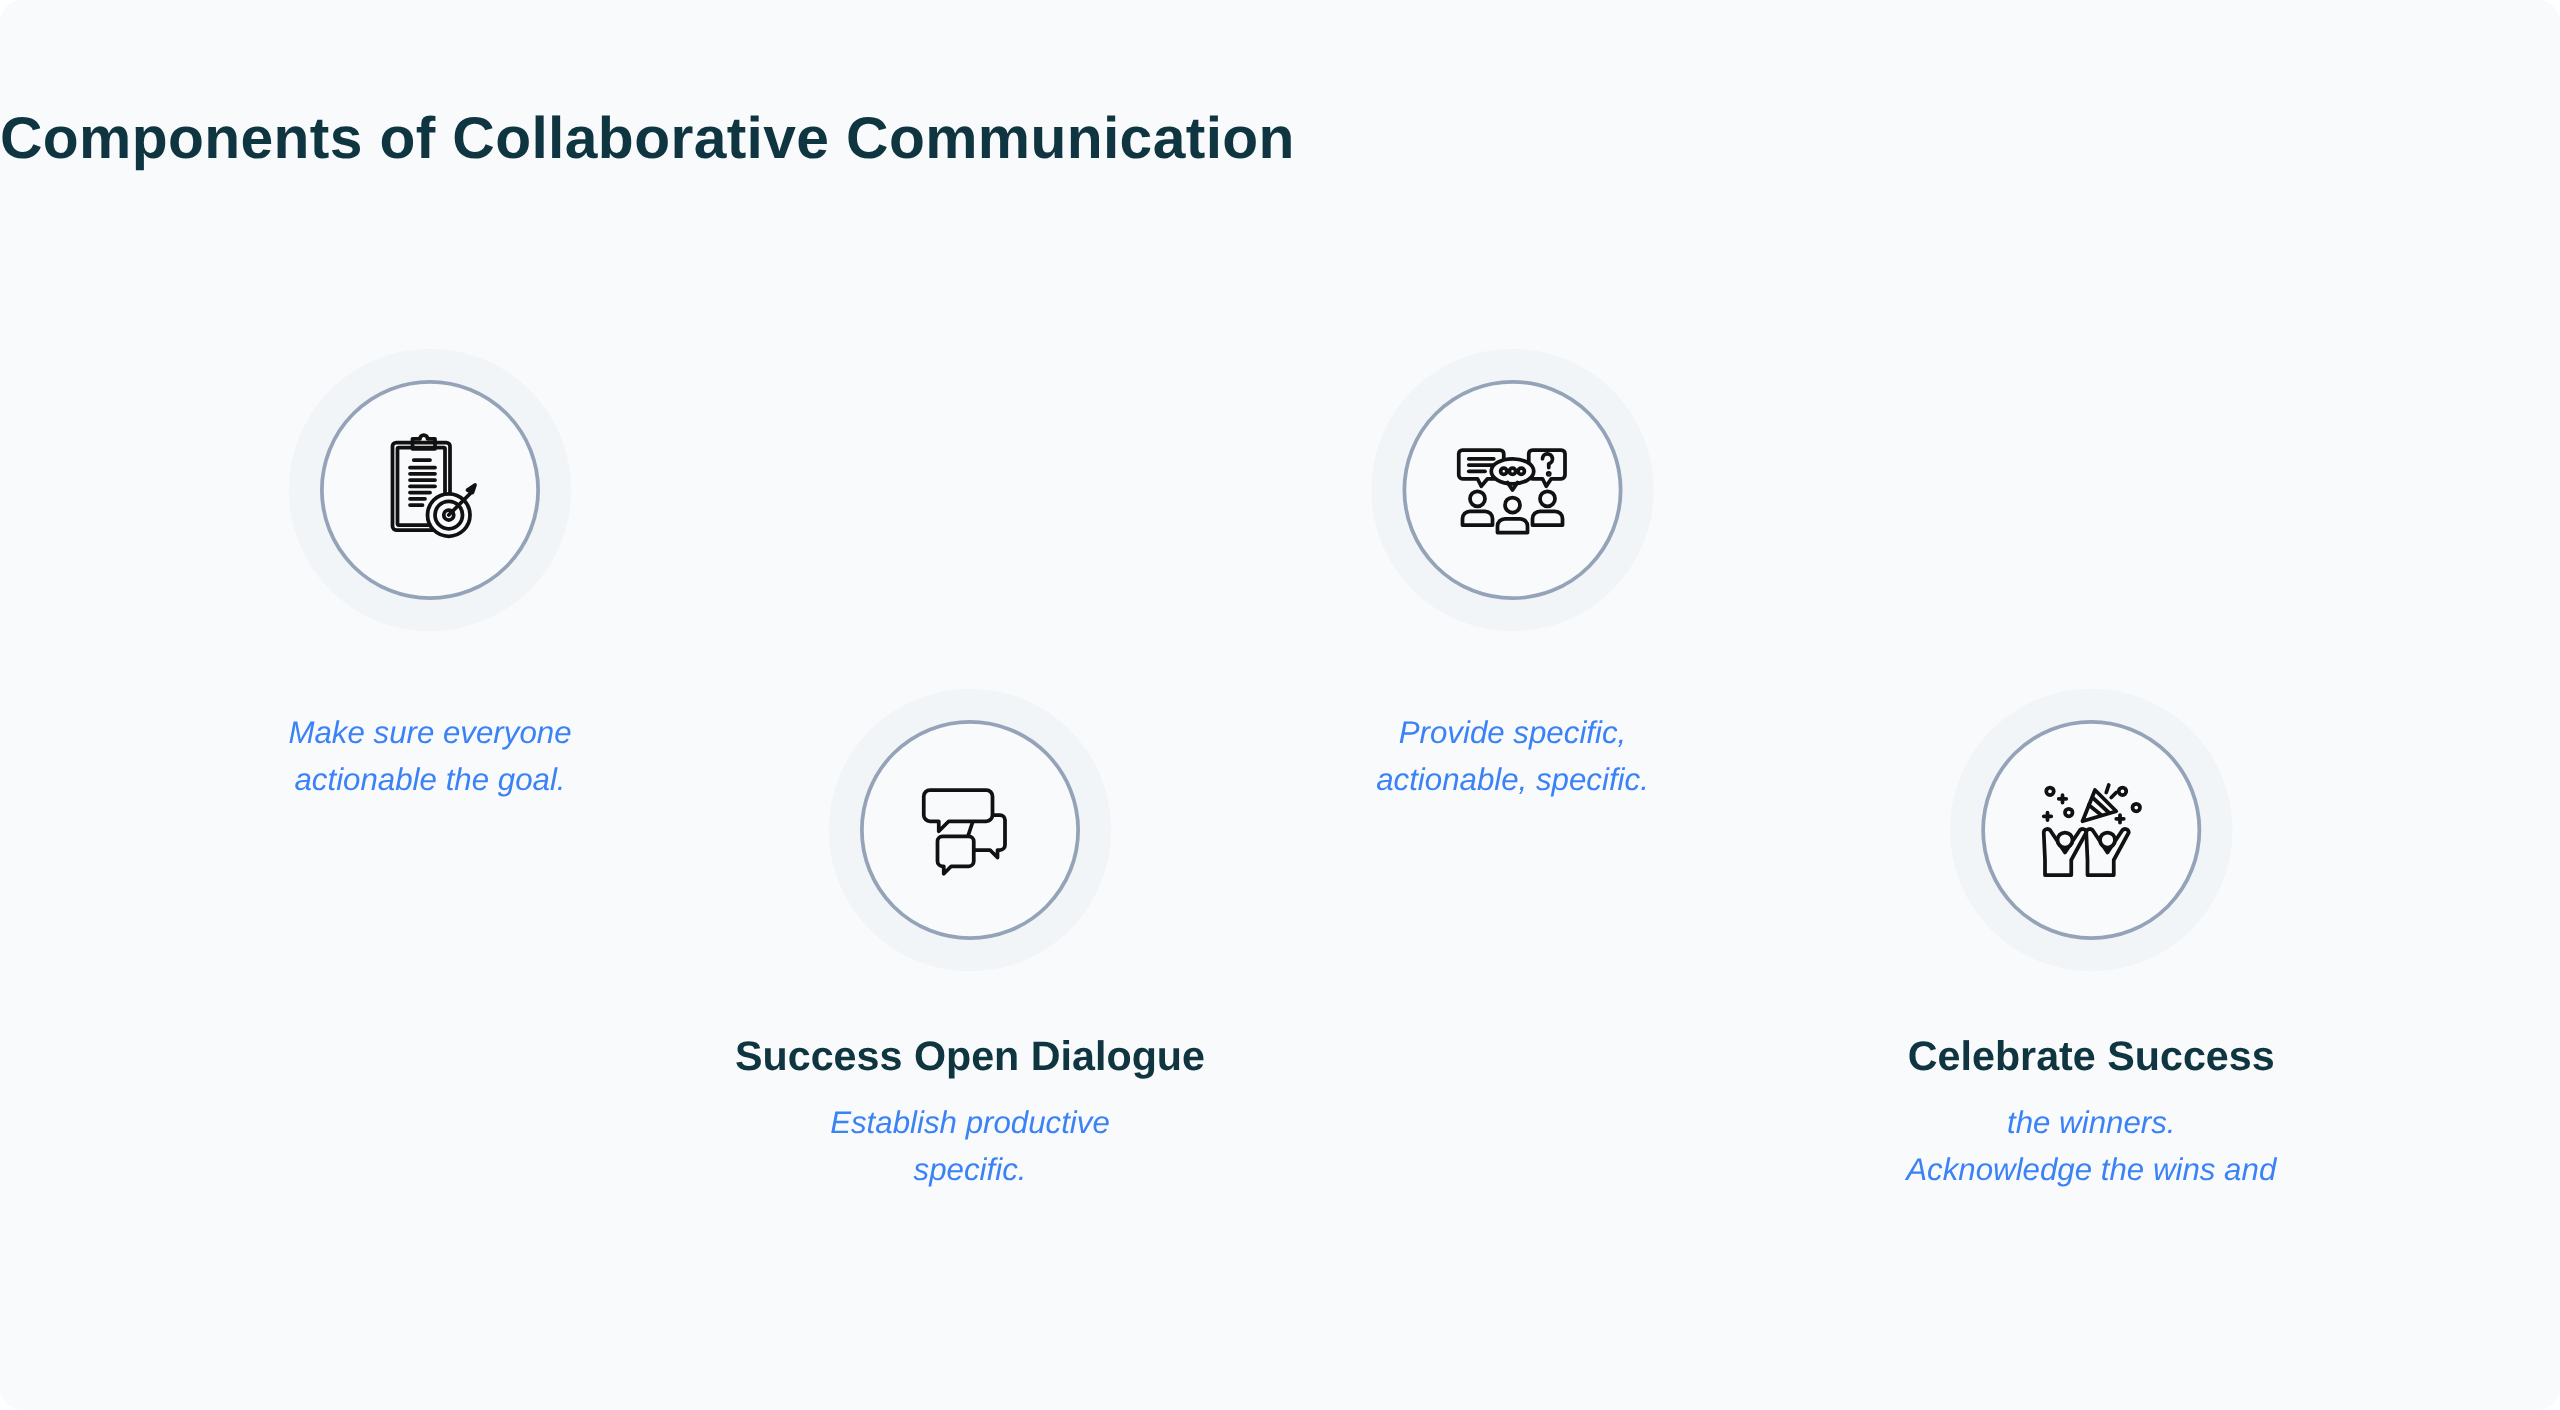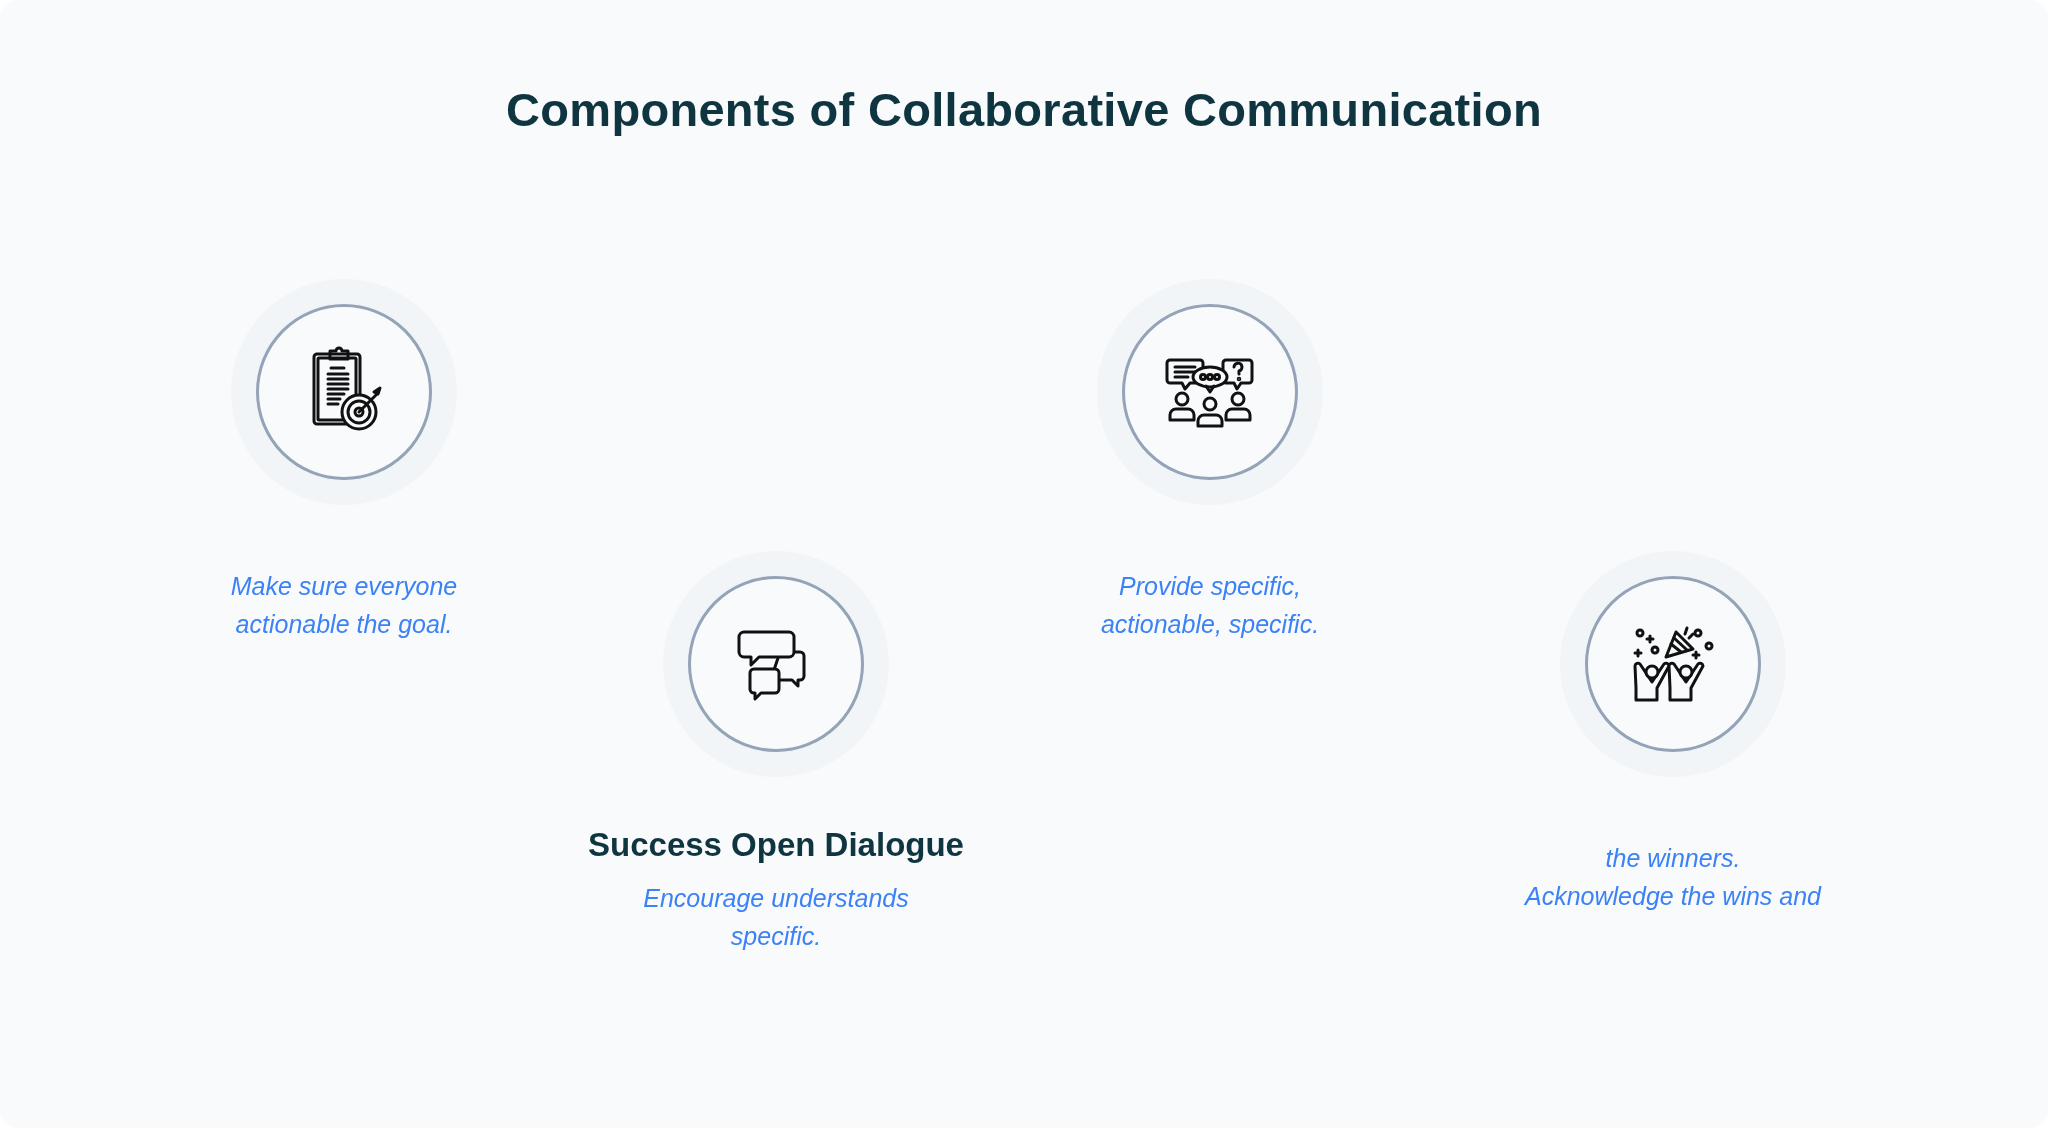--- a/index.html
+++ b/index.html
@@ -1,18 +1,18 @@
 <!DOCTYPE html>
 <html><head>
 <meta charset="utf-8">
 <style>
   html, body { margin:0; padding:0; background:#ffffff; }
   body { width:2048px; height:1128px; overflow:hidden; font-family:"Liberation Sans", sans-serif; }
   .canvas { position:absolute; left:0; top:0; width:2048px; height:1128px; background:#f8fafc; border-radius:18px; }
-  .title { position:absolute; left:0; top:82px; width:2048px; text-align:center; font-size:47px; font-weight:bold; color:#0f3540; letter-spacing:0.3px; }
+  .title { position:absolute; left:0; top:82px; width:2048px; text-align:left; font-size:47px; font-weight:bold; color:#0f3540; letter-spacing:0.3px; }
   .halo { position:absolute; width:226px; height:226px; border-radius:50%; background:#f1f5f8; }
   .ring { position:absolute; left:25px; top:25px; width:170px; height:170px; border-radius:50%; border:3px solid #95a3b8; background:#f8fafc; display:flex; align-items:center; justify-content:center; }
   .ring svg { width:100px; height:100px; }
   .item-text { position:absolute; width:460px; text-align:center; color:#0f3540; }
   .item-heading { font-size:33px; font-weight:bold; line-height:40px; }
   .item-desc { margin-top:14px; font-size:25px; line-height:38px; color:#3b82f6;font-style:italic; }
 </style>
 </head>
 <body>
 
@@ -54,21 +54,21 @@
       <svg viewBox="0 0 100 100" fill="none" stroke="#111" stroke-width="3" stroke-linecap="round" stroke-linejoin="round">
         <path d="M54 38 h20 a4 4 0 0 1 4 4 v20 a4 4 0 0 1 -4 4 h-2 l0 6 l-6 -6 h-16 a4 4 0 0 1 -4 -4 z" fill="#f8fafc"></path>
         <path d="M18 18 h45 a5 5 0 0 1 5 5 v15 a5 5 0 0 1 -5 5 h-30 l-8 8 l0 -8 h-7 a5 5 0 0 1 -5 -5 v-15 a5 5 0 0 1 5 -5 z" fill="#f8fafc"></path>
         <path d="M28 55 h21 a4 4 0 0 1 4 4 v16 a4 4 0 0 1 -4 4 h-14 l-6 6 l0 -6 h-1 a4 4 0 0 1 -4 -4 v-16 a4 4 0 0 1 4 -4 z" fill="#f8fafc"></path>
       </svg>
     </div>
   </div>
   <div class="item-text" style="left:546px; top:825px;">
     <div class="item-heading">Success Open Dialogue</div>
     <div class="item-desc">
-      <div>Encourage understands</div>
+      <div>Establish productive</div>
       <div>specific.</div>
     </div>
   </div>
 
   <div class="halo" style="left:1097px; top:279px;">
     <div class="ring">
       <svg viewBox="0 0 100 100" fill="none" stroke="#111" stroke-width="3" stroke-linecap="round" stroke-linejoin="round">
         <path d="M10 18 h30 a3 3 0 0 1 3 3 v17 a3 3 0 0 1 -3 3 h-10 l-5 6 l-3 -6 h-12 a3 3 0 0 1 -3 -3 v-17 a3 3 0 0 1 3 -3 z"></path>
         <line x1="15" y1="25" x2="35" y2="25"></line>
         <line x1="15" y1="30" x2="35" y2="30"></line>
@@ -113,19 +113,20 @@
         <line x1="64" y1="14" x2="62" y2="20"></line>
         <line x1="70" y1="20" x2="66" y2="24"></line>
         <path d="M12 52 a3 3 0 0 1 5 -2 l12 18 l12 -18 a3 3 0 0 1 5 2 l-12 22 v12 h-21 v-12 z"></path>
         <circle cx="29" cy="58" r="6" fill="#f8fafc"></circle>
         <path d="M46 52 a3 3 0 0 1 5 -2 l12 18 l12 -18 a3 3 0 0 1 5 2 l-12 22 v12 h-21 v-12 z" fill="#f8fafc"></path>
         <circle cx="63" cy="58" r="6" fill="#f8fafc"></circle>
       </svg>
     </div>
   </div>
   <div class="item-text" style="left:1443px; top:825px;">
+    <div class="item-heading">Celebrate Success</div>
     <div class="item-desc">
       <div>the winners.</div>
       <div>Acknowledge the wins and</div>
     </div>
   </div>
 
 </div>
 
 </body></html>

